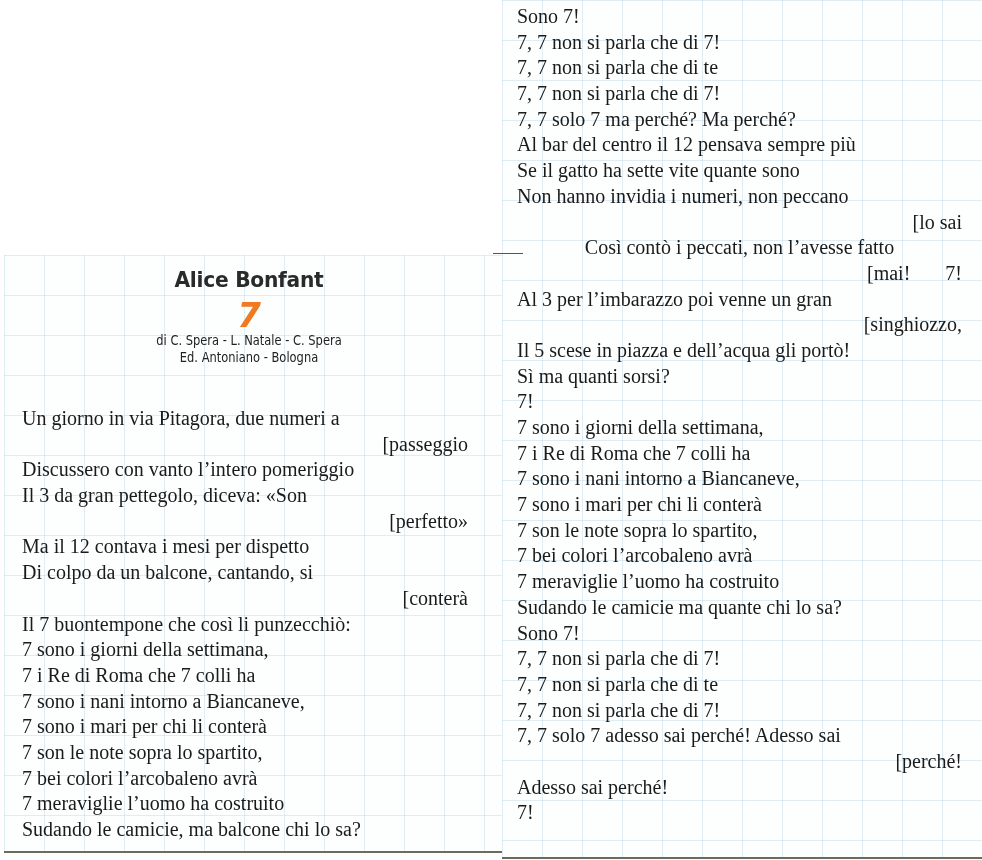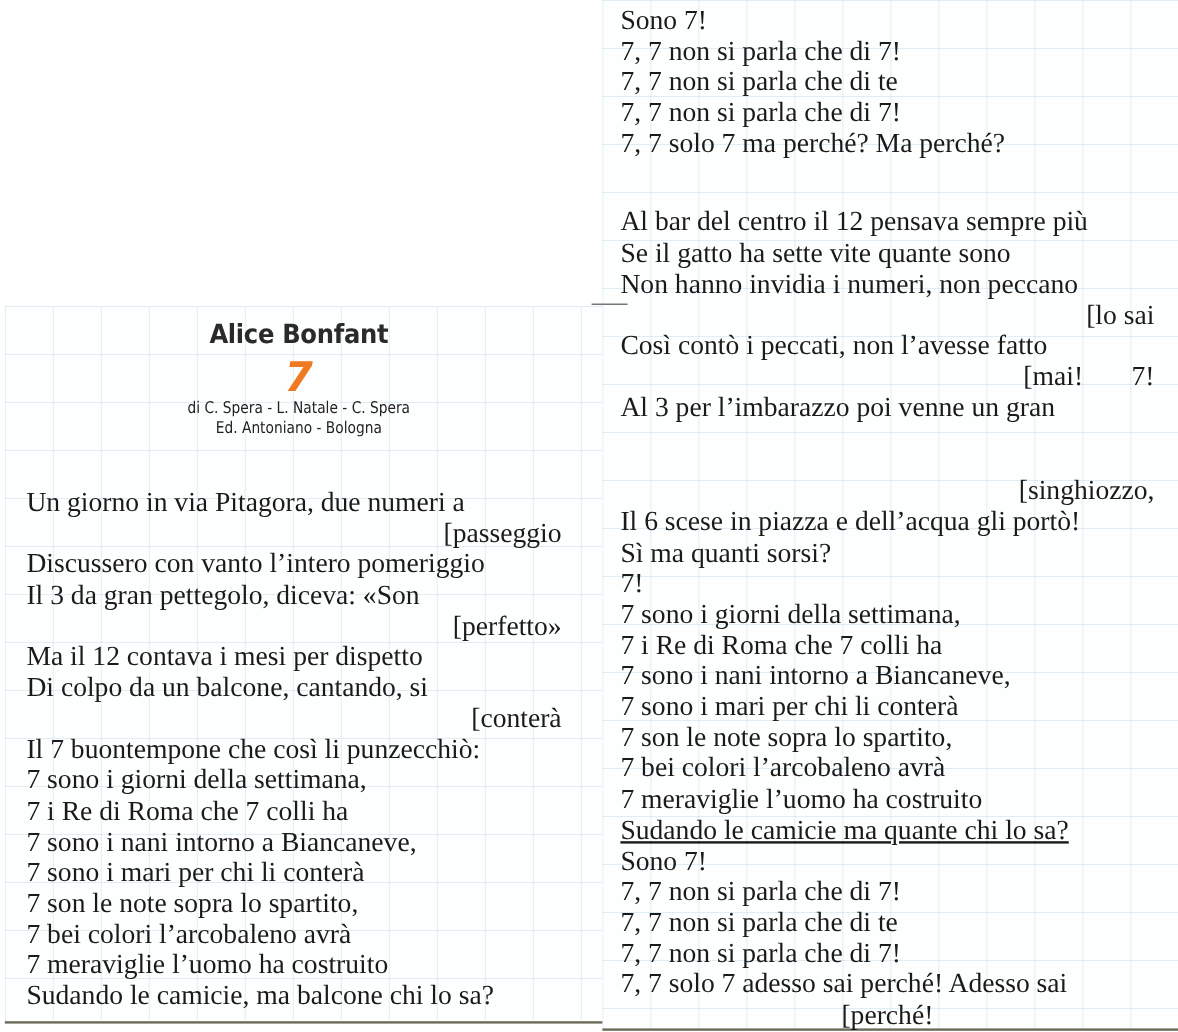--- a/index.html
+++ b/index.html
@@ -25,21 +25,21 @@
   }
   .song-title {
     font-family: "DejaVu Sans", sans-serif; font-weight: bold; font-size: 34px;
     color: #f07a22; display: block; line-height: 34px; margin-top: 6px; font-style: italic;
   }
   .credits {
     font-family: "DejaVu Sans", sans-serif; font-size: 13.5px; line-height: 17px;
     color: #222; display: block; transform: scaleX(0.85);
   }
   .lyrics { position: absolute; margin: 0; padding: 0; list-style: none; }
-  .lyrics li { font-size: 23px; line-height: 25.7px; white-space: nowrap; height: 25.7px; }
+  .lyrics li { font-size: 20px; line-height: 25.7px; white-space: nowrap; height: 25.7px; }
   .lyrics li.cont { text-align: right; }
   #left-lyrics { left: 18px; top: 151px; width: 446px; }
   #right-lyrics { left: 15px; top: 4px; width: 445px; }
   .stray-mark { position: absolute; left: 493px; top: 253px; width: 30px; height: 1px; background: #555; }
 </style>
 </head>
 <body>
 
 <div id="left-clip" class="paper">
   <div class="header">
@@ -69,43 +69,43 @@
     </ul>
 </div>
 
 <div id="right-clip" class="paper">
   <ul id="right-lyrics" class="lyrics">
       <li style="white-space: pre;">Sono 7!</li>
       <li style="white-space: pre;">7, 7 non si parla che di 7!</li>
       <li style="white-space: pre;">7, 7 non si parla che di te</li>
       <li style="white-space: pre;">7, 7 non si parla che di 7!</li>
       <li style="white-space: pre;">7, 7 solo 7 ma perché? Ma perché?</li>
-      <li style="white-space: pre; margin-top: 40px;">Al bar del centro il 12 pensava sempre più</li>
+      <li style="white-space: pre;">Al bar del centro il 12 pensava sempre più</li>
       <li style="white-space: pre;">Se il gatto ha sette vite quante sono</li>
       <li style="white-space: pre;">Non hanno invidia i numeri, non peccano</li>
       <li class="cont" style="white-space: pre;">[lo sai</li>
-      <li style="white-space: pre;">Così contò i peccati, non l’avesse fatto</li>
+      <li style="white-space: pre; text-align: center;">Così contò i peccati, non l’avesse fatto</li>
       <li class="cont" style="white-space: pre;">[mai!       7!</li>
       <li style="white-space: pre;">Al 3 per l’imbarazzo poi venne un gran</li>
-      <li class="cont" style="white-space: pre; margin-top: 44px;">[singhiozzo,</li>
-      <li style="white-space: pre;">Il 6 scese in piazza e dell’acqua gli portò!</li>
+      <li class="cont" style="white-space: pre;">[singhiozzo,</li>
+      <li style="white-space: pre;">Il 5 scese in piazza e dell’acqua gli portò!</li>
       <li style="white-space: pre;">Sì ma quanti sorsi?</li>
       <li style="white-space: pre;">7!</li>
       <li style="white-space: pre;">7 sono i giorni della settimana,</li>
       <li style="white-space: pre;">7 i Re di Roma che 7 colli ha</li>
       <li style="white-space: pre;">7 sono i nani intorno a Biancaneve,</li>
       <li style="white-space: pre;">7 sono i mari per chi li conterà</li>
       <li style="white-space: pre;">7 son le note sopra lo spartito,</li>
       <li style="white-space: pre;">7 bei colori l’arcobaleno avrà</li>
       <li style="white-space: pre;">7 meraviglie l’uomo ha costruito</li>
-      <li style="white-space: pre; text-decoration: underline;">Sudando le camicie ma quante chi lo sa?</li>
+      <li style="white-space: pre;">Sudando le camicie ma quante chi lo sa?</li>
       <li style="white-space: pre;">Sono 7!</li>
       <li style="white-space: pre;">7, 7 non si parla che di 7!</li>
       <li style="white-space: pre;">7, 7 non si parla che di te</li>
       <li style="white-space: pre;">7, 7 non si parla che di 7!</li>
       <li style="white-space: pre;">7, 7 solo 7 adesso sai perché! Adesso sai</li>
-      <li class="cont" style="white-space: pre; text-align: center;">[perché!</li>
+      <li class="cont" style="white-space: pre;">[perché!</li>
       <li style="white-space: pre;">Adesso sai perché!</li>
       <li style="white-space: pre;">7!</li>
     </ul>
 </div>
 
 <div class="stray-mark"></div>
 
 </body></html>

